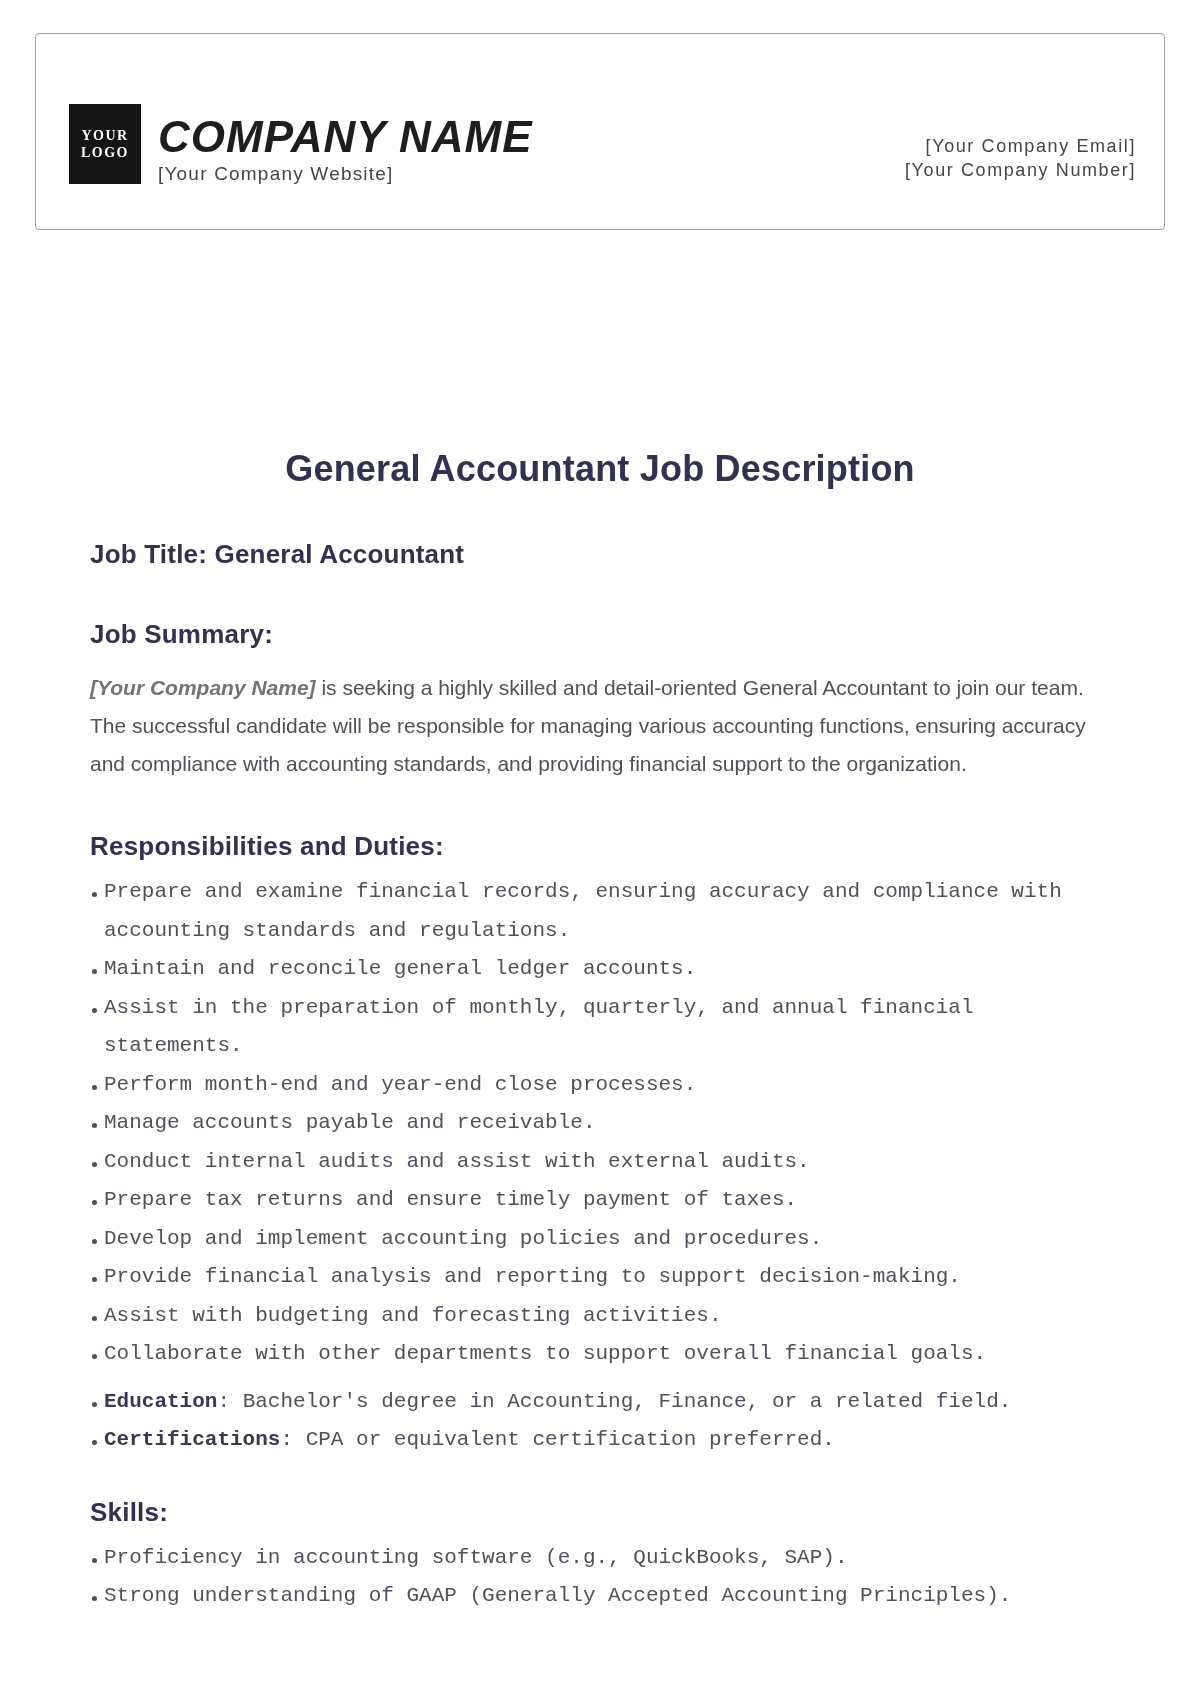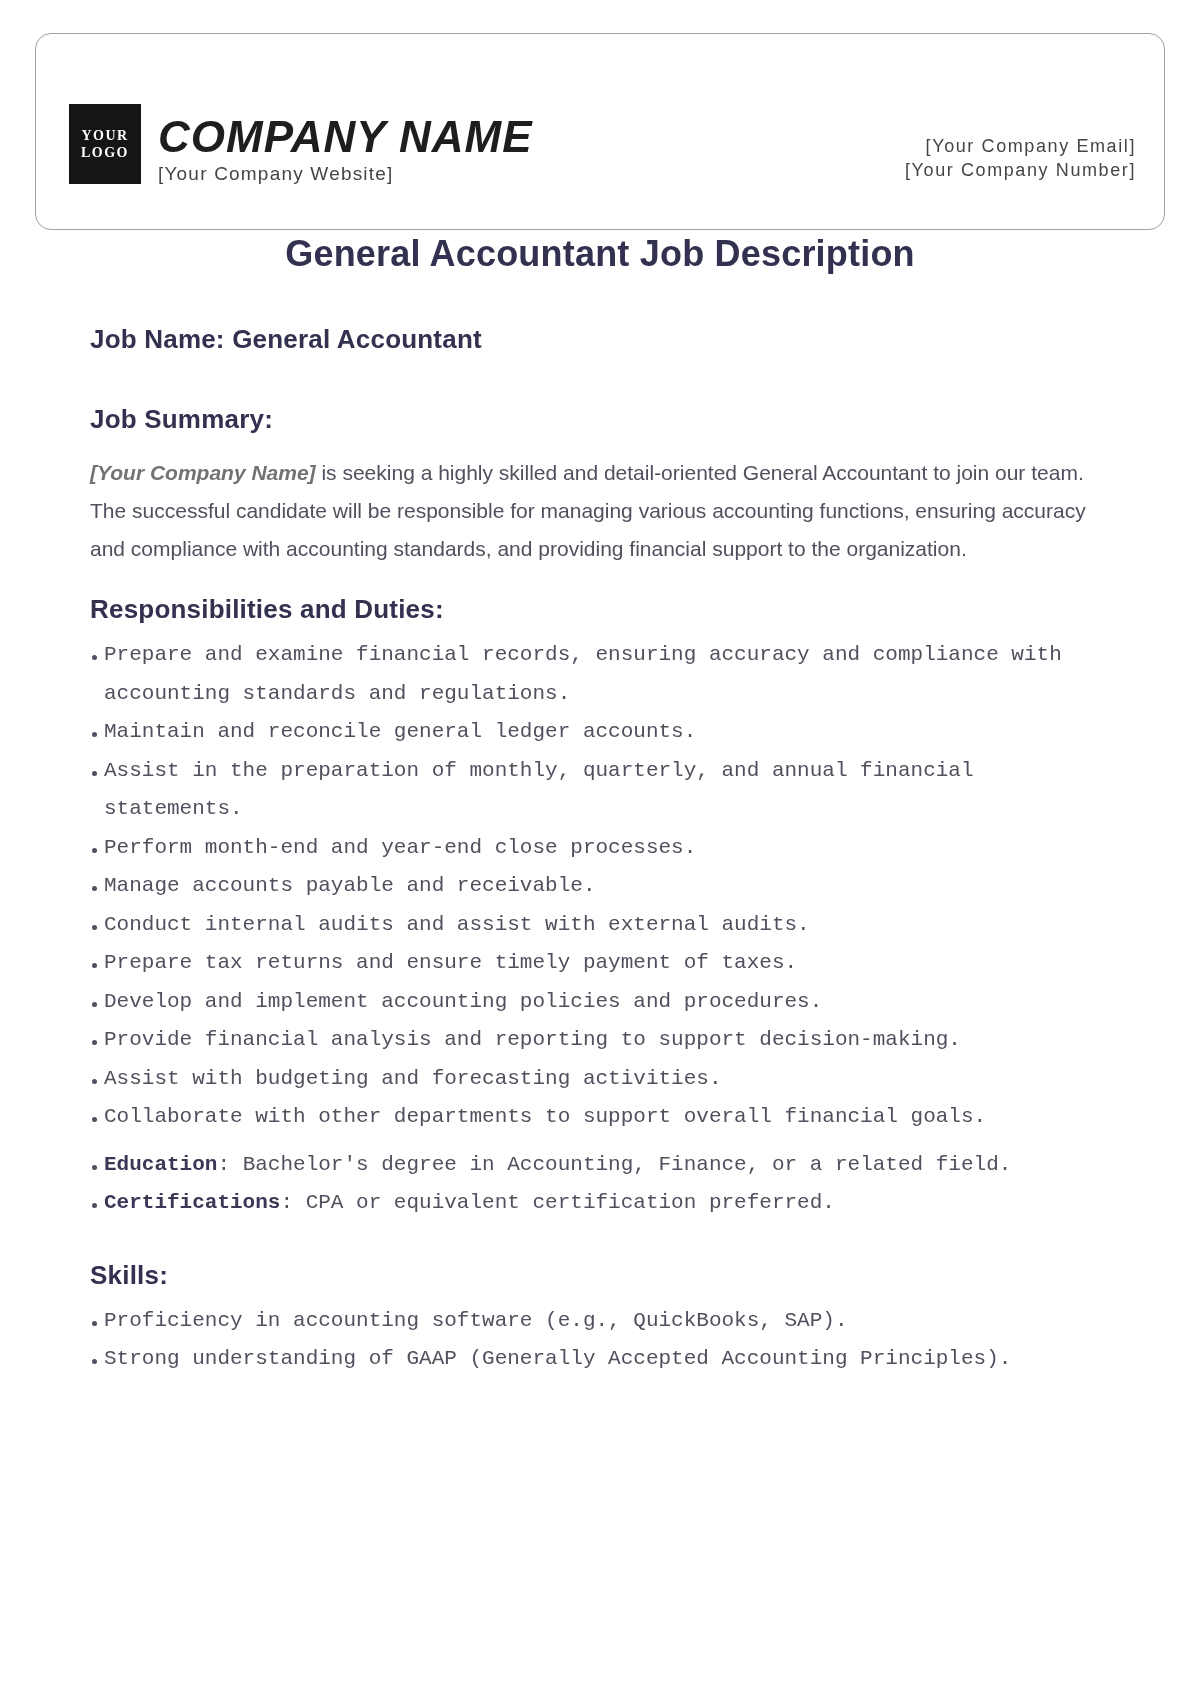--- a/index.html
+++ b/index.html
@@ -12,21 +12,21 @@
   }
   *{margin:0;padding:0;box-sizing:border-box;}
   html,body{background:#ffffff;}
   body{
     width:1200px;height:1700px;overflow:hidden;position:relative;
     font-family:"Liberation Sans",sans-serif;
   }
   
   .header-box{
     position:absolute;left:35px;top:33px;width:1130px;height:197px;
-    border:1.5px solid var(--border-color);border-radius:16px;
+    border:1.5px solid var(--border-color);border-radius:4px;
     display:flex;align-items:flex-start;padding:0 28px 0 33px;background:#fff;
   }
   .logo{
     margin-top:70px;width:72px;height:80px;background:var(--logo-bg);
     color:#fff;display:flex;flex-direction:column;align-items:center;justify-content:center;
     font-family:"Liberation Serif",serif;font-size:14px;font-weight:700;
     letter-spacing:1.5px;line-height:17px;flex:0 0 auto;
   }
   .company-block{margin-left:17px;margin-top:80px;}
   .company-name{
@@ -36,30 +36,30 @@
   .company-website{
     font-size:19px;color:var(--sub-color);letter-spacing:1.2px;margin-top:3px;
   }
   .contact-block{
     margin-left:auto;margin-top:100px;text-align:right;
     font-size:18px;color:var(--sub-color);letter-spacing:1.6px;line-height:24px;
   }
   
   main{padding:230px 90px 0 90px;}
   .doc-title{
-    font-size:36px;font-weight:700;color:var(--heading);
+    margin-top:215px;font-size:36px;font-weight:700;color:var(--heading);
     text-align:center;line-height:48px;letter-spacing:0.2px;
   }
   h2{
     font-size:26px;font-weight:700;color:var(--heading);line-height:35px;
     letter-spacing:0.2px;
   }
   .job-title-heading{margin-top:44px;}
   .job-summary-heading{margin-top:45px;}
-  .responsibilities-heading{margin-top:24px;}
+  .responsibilities-heading{margin-top:46px;}
   .qualifications-heading{margin-top:40px;}
   .skills-heading{margin-top:35px;}
   .summary-text{
     margin-top:17px;font-size:21px;line-height:38px;color:var(--body-text);
   }
   .summary-text .lead-bold{font-weight:700;color:#737373;font-style:italic;}
   ul.bullets{
     list-style:none;margin-top:9px;font-size:21px;line-height:38.5px;
     color:var(--body-text);
   }
@@ -84,21 +84,21 @@
   </div>
   <div class="contact-block">
     <div>[Your Company Email]</div>
     <div>[Your Company Number]</div>
   </div>
 </header>
 
 <main>
   <h1 class="doc-title">General Accountant Job Description</h1>
 
-  <h2 class="job-title-heading">Job Name: General Accountant</h2>
+  <h2 class="job-title-heading">Job Title: General Accountant</h2>
 
   <h2 class="job-summary-heading">Job Summary:</h2>
   <p class="summary-text"><strong class="lead-bold">[Your Company Name]</strong><span> is seeking a highly skilled and detail-oriented General Accountant to join our team. The successful candidate will be responsible for managing various accounting functions, ensuring accuracy and compliance with accounting standards, and providing financial support to the organization.</span></p>
 
   <h2 class="responsibilities-heading">Responsibilities and Duties:</h2>
   <ul class="bullets">
 
       <li>Prepare and examine financial records, ensuring accuracy and compliance with accounting standards and regulations.</li>
 
       <li>Maintain and reconcile general ledger accounts.</li>

